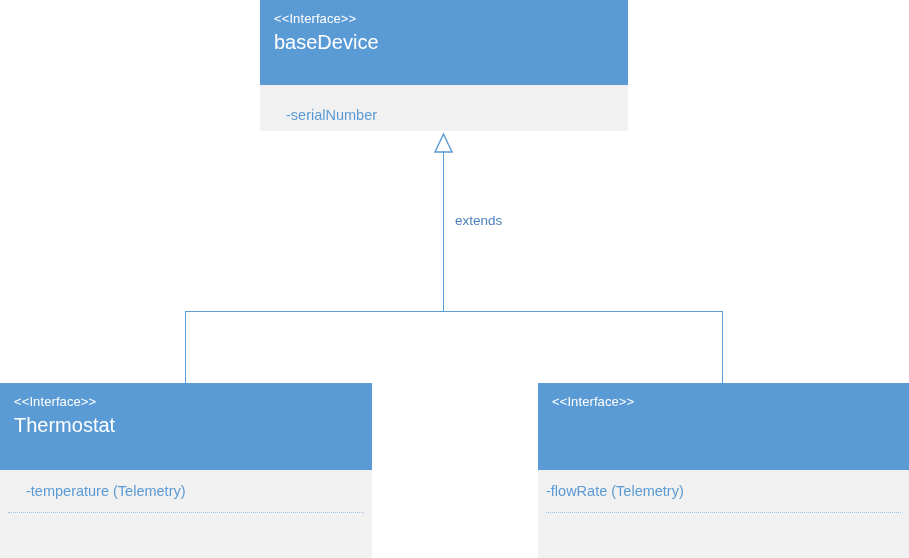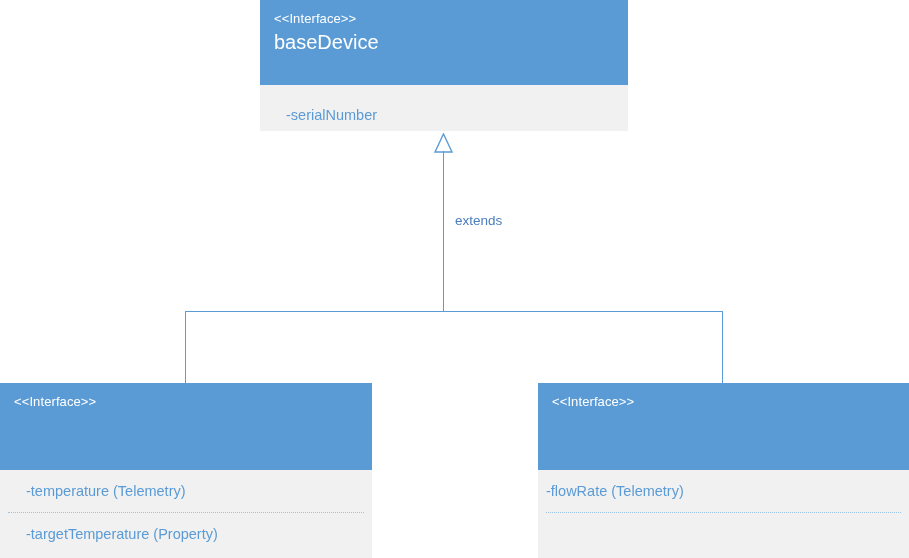--- a/index.html
+++ b/index.html
@@ -173,25 +173,25 @@
   <div class="conn-line conn-v" id="conn-stem"></div>
   <div class="conn-line conn-h" id="conn-crossbar"></div>
   <div class="conn-line conn-v" id="conn-drop-left"></div>
   <div class="conn-line conn-v" id="conn-drop-right"></div>
 
   <div id="extends-label">extends</div>
 
   <div class="uml-class" id="box-thermostat">
     <div class="uml-header">
       <div class="uml-stereotype">&lt;&lt;Interface&gt;&gt;</div>
+      <div class="uml-name">Thermostat</div>
     </div>
     <div class="uml-body">
       <div class="uml-attr">-temperature (Telemetry)</div>
       <div class="uml-sep"></div>
-      <div class="uml-attr">-targetTemperature (Property)</div>
     </div>
   </div>
 
   <div class="uml-class" id="box-flow-controller">
     <div class="uml-header">
       <div class="uml-stereotype">&lt;&lt;Interface&gt;&gt;</div>
     </div>
     <div class="uml-body">
       <div class="uml-attr">-flowRate (Telemetry)</div>
       <div class="uml-sep"></div>

